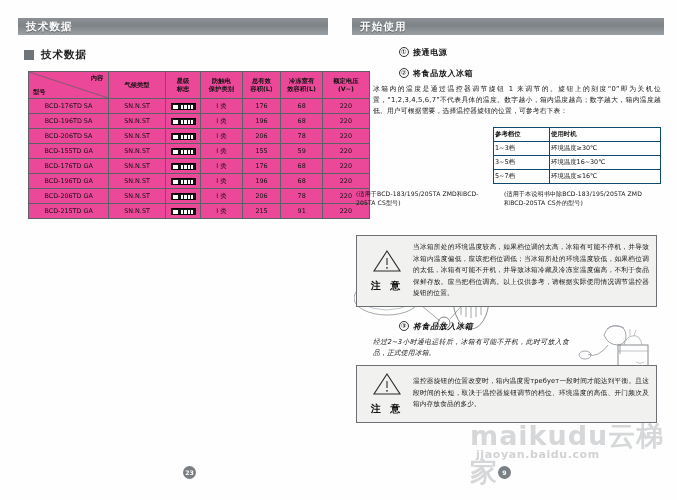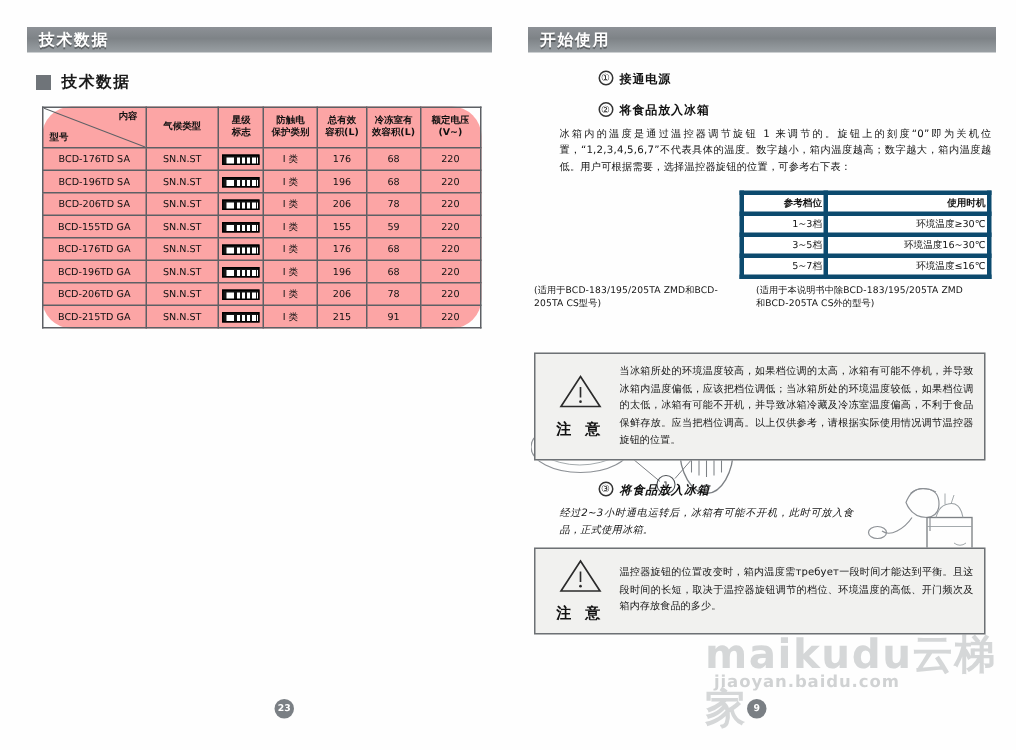--- a/index.html
+++ b/index.html
@@ -58,23 +58,22 @@
     font-weight: bold;
     color: #1b1b1b;
     letter-spacing: 1px;
   }
 
   
   table.spec {
     margin-top: 9px;
     margin-left: 10px;
     border-collapse: collapse;
-    width: 293px;
-    background: #fca5a5;
-    border-radius: 20px;
+    width: 342px;
+    background: #ec4899;
   }
   table.spec td, table.spec th {
     border: 1px solid #5d6065;
     font-size: 6.4px;
     color: #111;
     text-align: center;
     padding: 0;
     height: 15px;
     font-weight: normal;
   }
@@ -181,24 +180,24 @@
   
   table.ref {
     position: absolute;
     left: 141px;
     top: 158px;
     border-collapse: collapse;
     width: 168px;
     background: #fff;
   }
   table.ref td {
-    border: 3px solid #0c4a6e;
+    border: 1px solid #0c4a6e;
     font-size: 6.4px;
     height: 14px;
-    text-align: right;
+    text-align: left;
     color: #111;
   }
   table.ref tr:first-child td { font-weight: bold; }
   .ref-c1 { width: 56px; }
 
   
   .illus {
     position: absolute;
     left: 2px;
     top: 148px;

